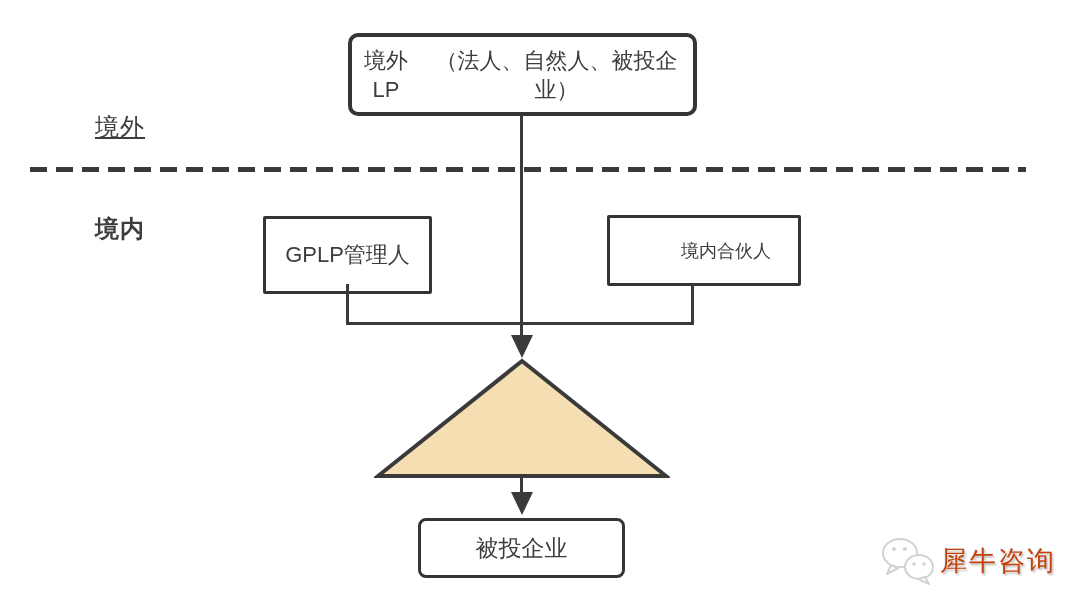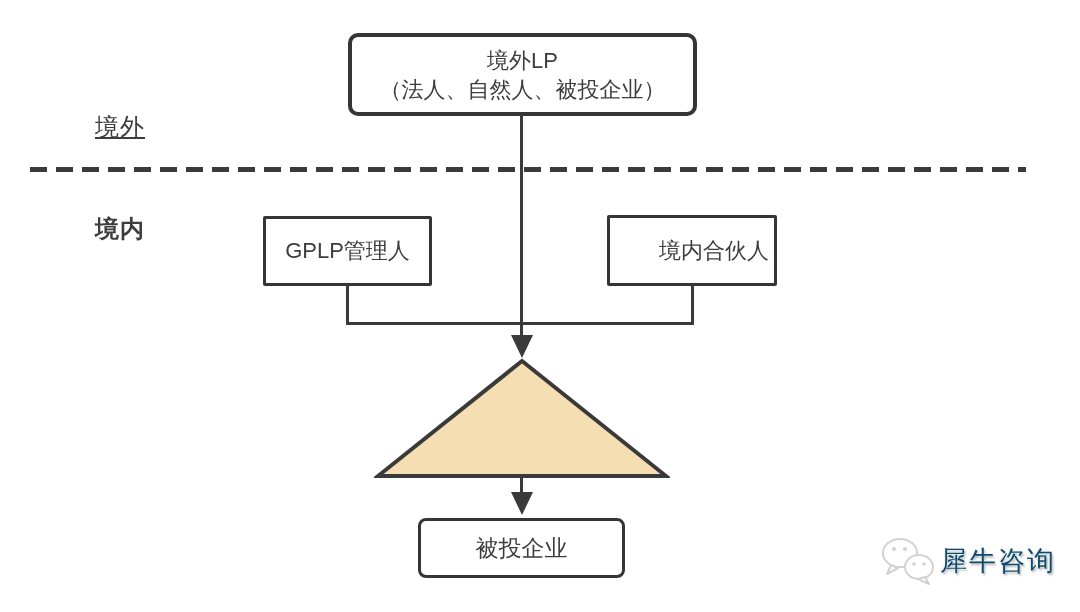--- a/index.html
+++ b/index.html
@@ -16,42 +16,42 @@
     overflow: hidden;
     color: #3d3d3d;
   }
   
   .box {
     position: absolute;
     box-sizing: border-box;
     border: 3px solid #353535;
     background: #ffffff;
     display: flex;
-    flex-direction: column;
+    flex-direction: row;
     align-items: center;
     justify-content: center;
     text-align: center;
     color: #3d3d3d;
   }
   .box-top {
     left: 348px; top: 33px; width: 349px; height: 83px;
     border-radius: 10px;
     border-width: 4px;
     font-size: 22px;
     line-height: 29px;
   }
   .box-gplp {
-    left: 263px; top: 216px; width: 169px; height: 70px;
+    left: 263px; top: 216px; width: 169px; height: 78px;
     border-radius: 2px;
     font-size: 22px;
   }
   .box-domestic {
-    left: 607px; top: 215px; width: 170px; height: 71px;
+    left: 607px; top: 215px; width: 194px; height: 71px;
     border-radius: 2px;
-    font-size: 22px;
+    font-size: 18px;
     padding-left: 44px;
   }
   .box-investee {
     left: 418px; top: 518px; width: 207px; height: 60px;
     border-radius: 8px;
     font-size: 23px;
   }
   
   .region-label {
     position: absolute;
@@ -107,21 +107,21 @@
   .watermark {
     position: absolute;
     left: 880px; top: 536px;
     display: flex;
     align-items: center;
   }
   .watermark-icon { width: 56px; height: 50px; }
   .watermark-text {
     font-size: 27px;
     letter-spacing: 2px;
-    color: #0c4a6e;
+    color: #c2410c;
     text-shadow: -1px -1px 0 #efefef, 1.5px 1.5px 2px #b9b9b9;
     margin-left: 4px;
     text-align: center;
   }
 </style>
 </head>
 <body>
 
 <div class="stage">
 

